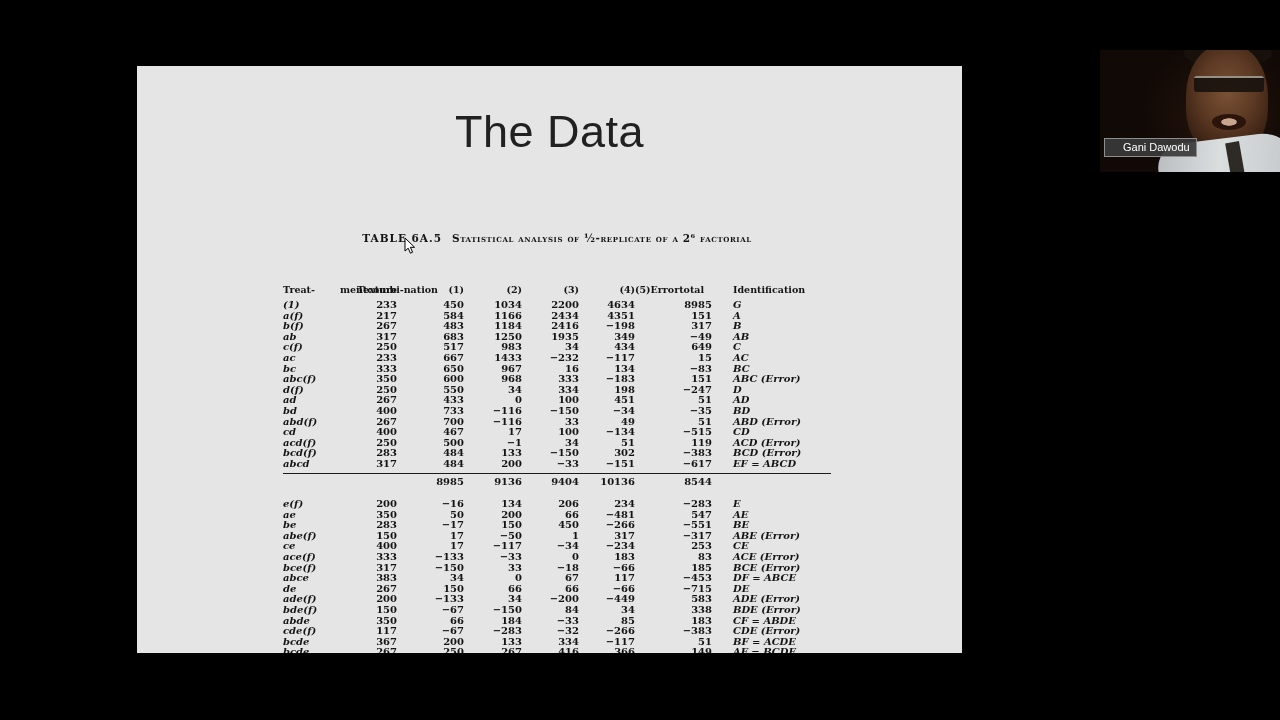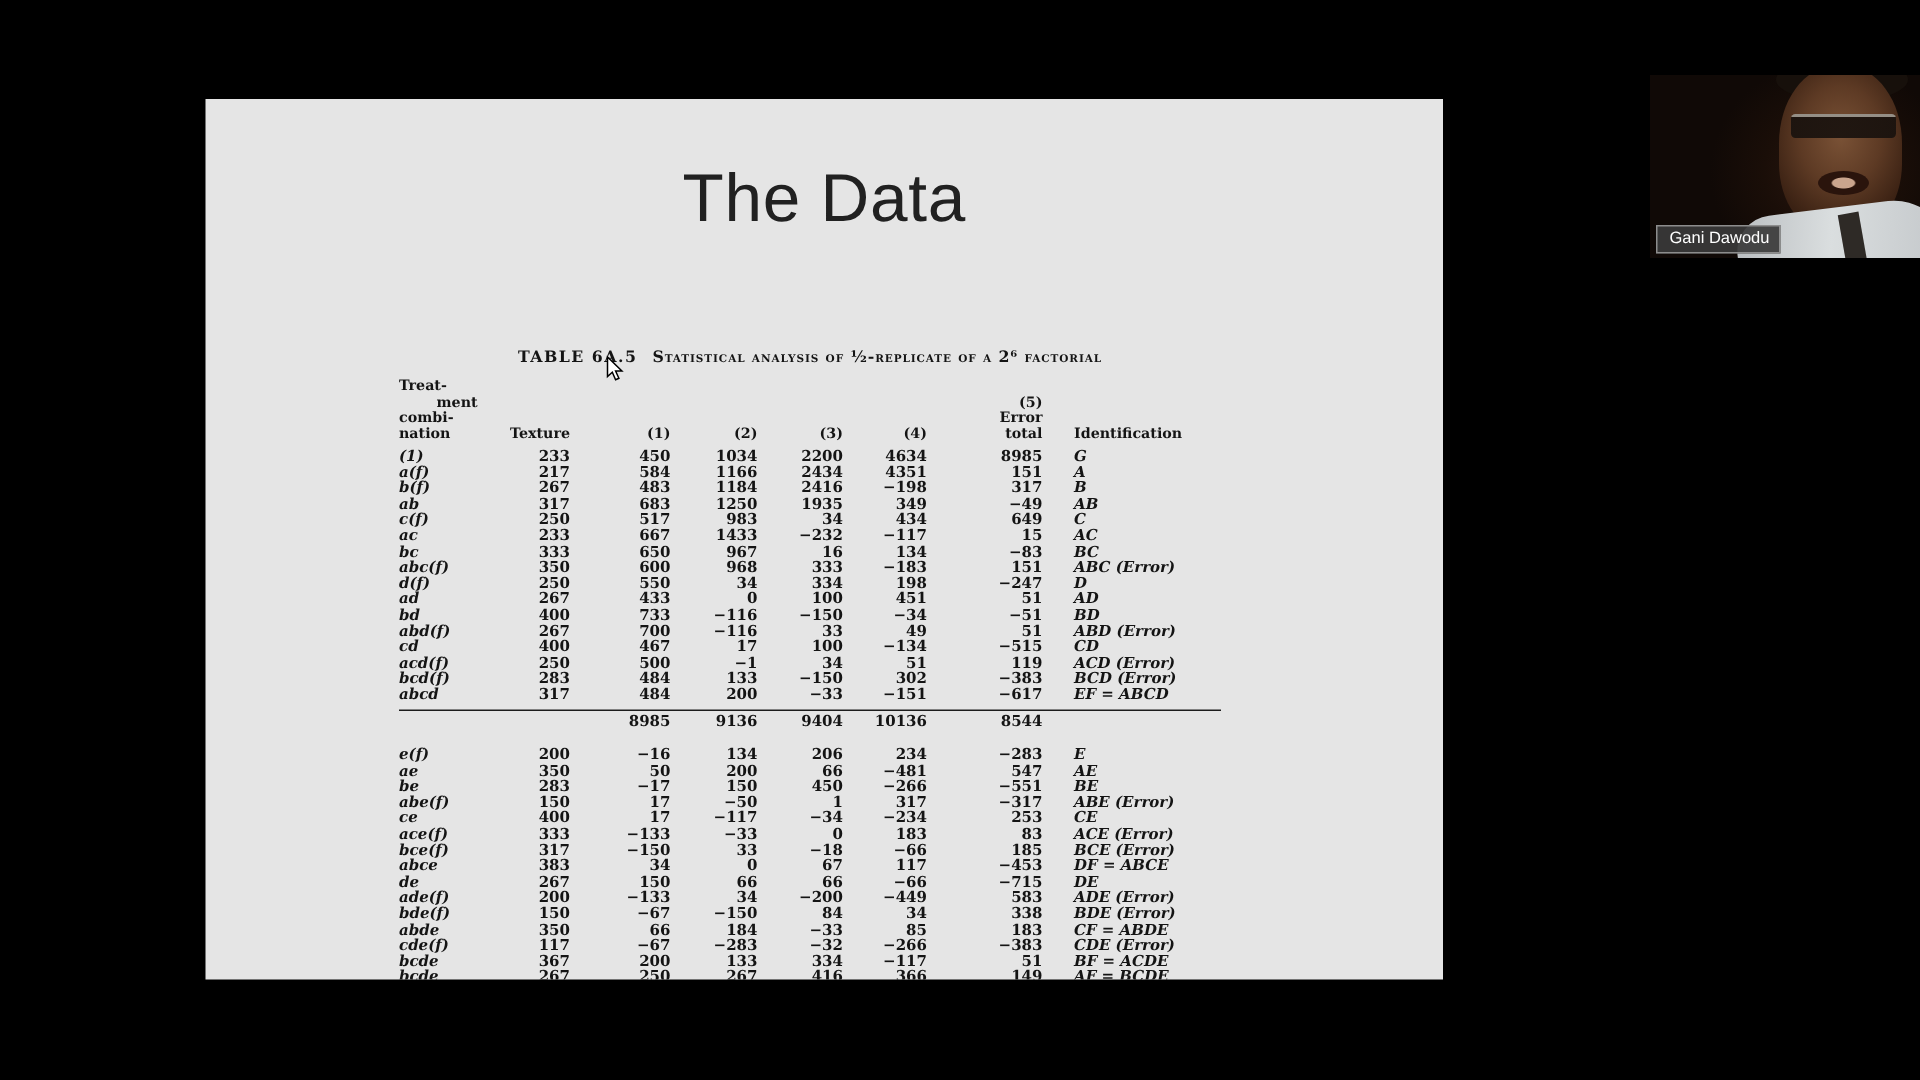--- a/index.html
+++ b/index.html
@@ -3,35 +3,35 @@
 <meta charset="utf-8">
 <style>
   html,body{margin:0;padding:0;background:#000;width:1280px;height:720px;overflow:hidden;}
   .stage{position:relative;width:1280px;height:720px;background:#000;font-family:"DejaVu Serif",serif;}
 
   
   .slide{position:absolute;left:137px;top:66px;width:825px;height:587px;background:#e5e5e5;overflow:hidden;}
   .slide-title{position:absolute;top:40px;left:0;right:0;text-align:center;
     font-family:"Liberation Sans",sans-serif;font-size:45px;font-weight:400;color:#212121;letter-spacing:0.5px;}
 
-  .table-wrap{position:absolute;left:129px;top:166px;width:548px;color:#141414;
+  .table-wrap{position:absolute;left:146px;top:166px;width:548px;color:#141414;
     --cols:70px 44px 67px 58px 57px 56px 77px 21px 96px;}
   .caption{text-align:center;font-size:10.5px;font-weight:bold;white-space:nowrap;height:16px;}
   .cap-label{letter-spacing:1px;margin-right:10px;}
   .cap-text{font-variant:small-caps;letter-spacing:0.6px;}
 
   .trow{display:grid;grid-template-columns:var(--cols);height:10.6px;line-height:10.6px;
     font-size:10px;font-weight:bold;white-space:nowrap;}
   .num{text-align:right;}
   .cell-tc{font-style:italic;text-align:left;}
   .cell-id{grid-column:9;font-style:italic;text-align:left;}
 
   .thead{display:grid;grid-template-columns:var(--cols);align-items:end;height:46px;margin-top:2px;
     font-size:9.5px;font-weight:bold;line-height:10.8px;white-space:nowrap;}
-  .thead .stack{display:flex;flex-direction:column;}
+  .thead .stack{display:flex;flex-direction:row;}
   .thead .num{text-align:right;}
   .h-ment{padding-left:4px;margin-left:21px;}
   .tbody{margin-top:4px;}
   .tbody.second{margin-top:12px;}
   .rule{border-top:1.6px solid #1c1c1c;margin-top:3px;}
   .sub{margin-top:3px;}
 
   
   .webcam{position:absolute;left:1100px;top:50px;width:180px;height:122px;background:#100906;overflow:hidden;}
   .cam-glow{position:absolute;left:40px;top:-10px;width:160px;height:150px;
@@ -39,21 +39,21 @@
   .face{position:absolute;left:86px;top:-6px;width:82px;height:112px;border-radius:46% 46% 42% 42%;
     background:radial-gradient(60% 55% at 50% 42%,#7a5236 0%,#5d3a24 55%,#3a2113 100%);}
   .hair{position:absolute;left:84px;top:-12px;width:88px;height:30px;border-radius:50%;background:#17100b;}
   .glasses{position:absolute;left:94px;top:26px;width:70px;height:16px;
     background:linear-gradient(#958f86 0 2px,rgba(25,18,14,0.92) 2px 100%);border-radius:3px;}
   .mouth{position:absolute;left:112px;top:64px;width:34px;height:16px;border-radius:50%;
     background:radial-gradient(#caa58d 0 30%,#2a140c 35% 100%);}
   .shirt{position:absolute;left:58px;top:88px;width:140px;height:50px;border-radius:24px 36px 0 0;
     background:linear-gradient(100deg,#b9bdc0 0%,#dadedf 45%,#c2c6c9 100%);transform:rotate(-7deg);}
   .collar{position:absolute;left:128px;top:92px;width:14px;height:34px;background:#2e2a26;transform:rotate(-10deg);}
-  .name-label{position:absolute;left:4px;top:100px;padding:1px 6px 2px 8px;
+  .name-label{position:absolute;left:4px;top:88px;padding:1px 6px 2px 18px;
     background:rgba(58,58,58,0.92);border:1px solid #8d8d8d;color:#ffffff;
     font-family:"Liberation Sans",sans-serif;font-size:11px;line-height:14px;}
 
   
   .cursor{position:absolute;left:404px;top:237px;width:12px;height:18px;}
 </style>
 </head>
 <body>
 
 <div class="stage">
@@ -200,21 +200,21 @@
             <div class="cell-id">AD</div>
           </div>
 
           <div class="trow">
             <div class="cell-tc">bd</div>
             <div class="num">400</div>
             <div class="num">733</div>
             <div class="num">−116</div>
             <div class="num">−150</div>
             <div class="num">−34</div>
-            <div class="num">−51</div>
+            <div class="num">−35</div>
             <div class="cell-id">BD</div>
           </div>
 
           <div class="trow">
             <div class="cell-tc">abd(f)</div>
             <div class="num">267</div>
             <div class="num">700</div>
             <div class="num">−116</div>
             <div class="num">33</div>
             <div class="num">49</div>

